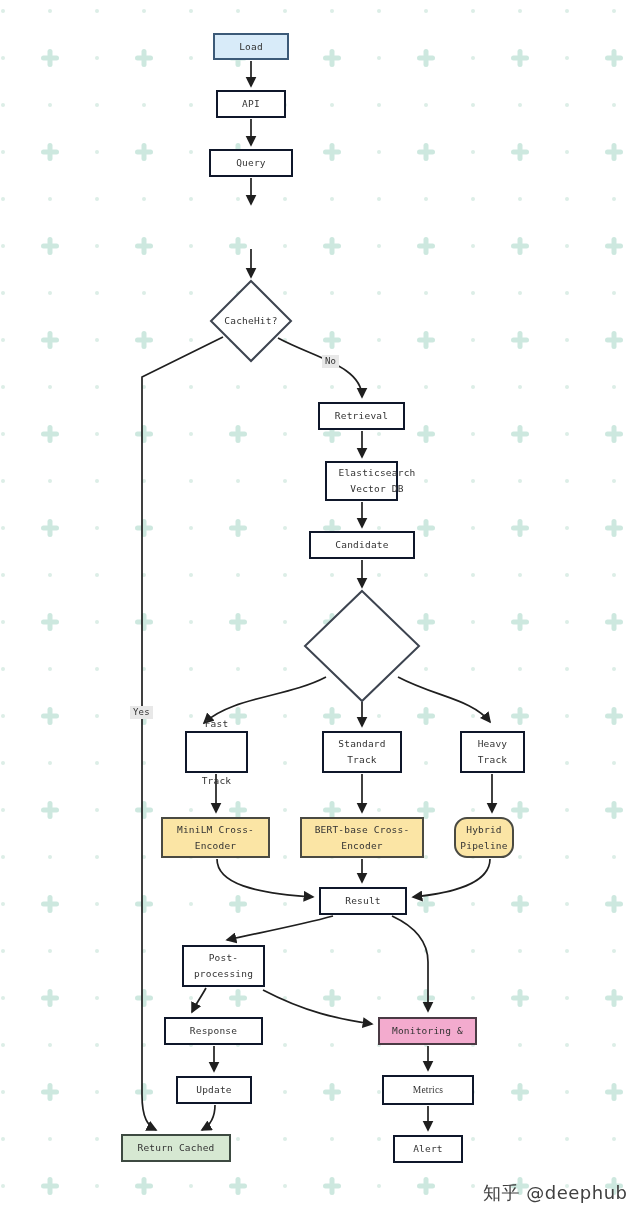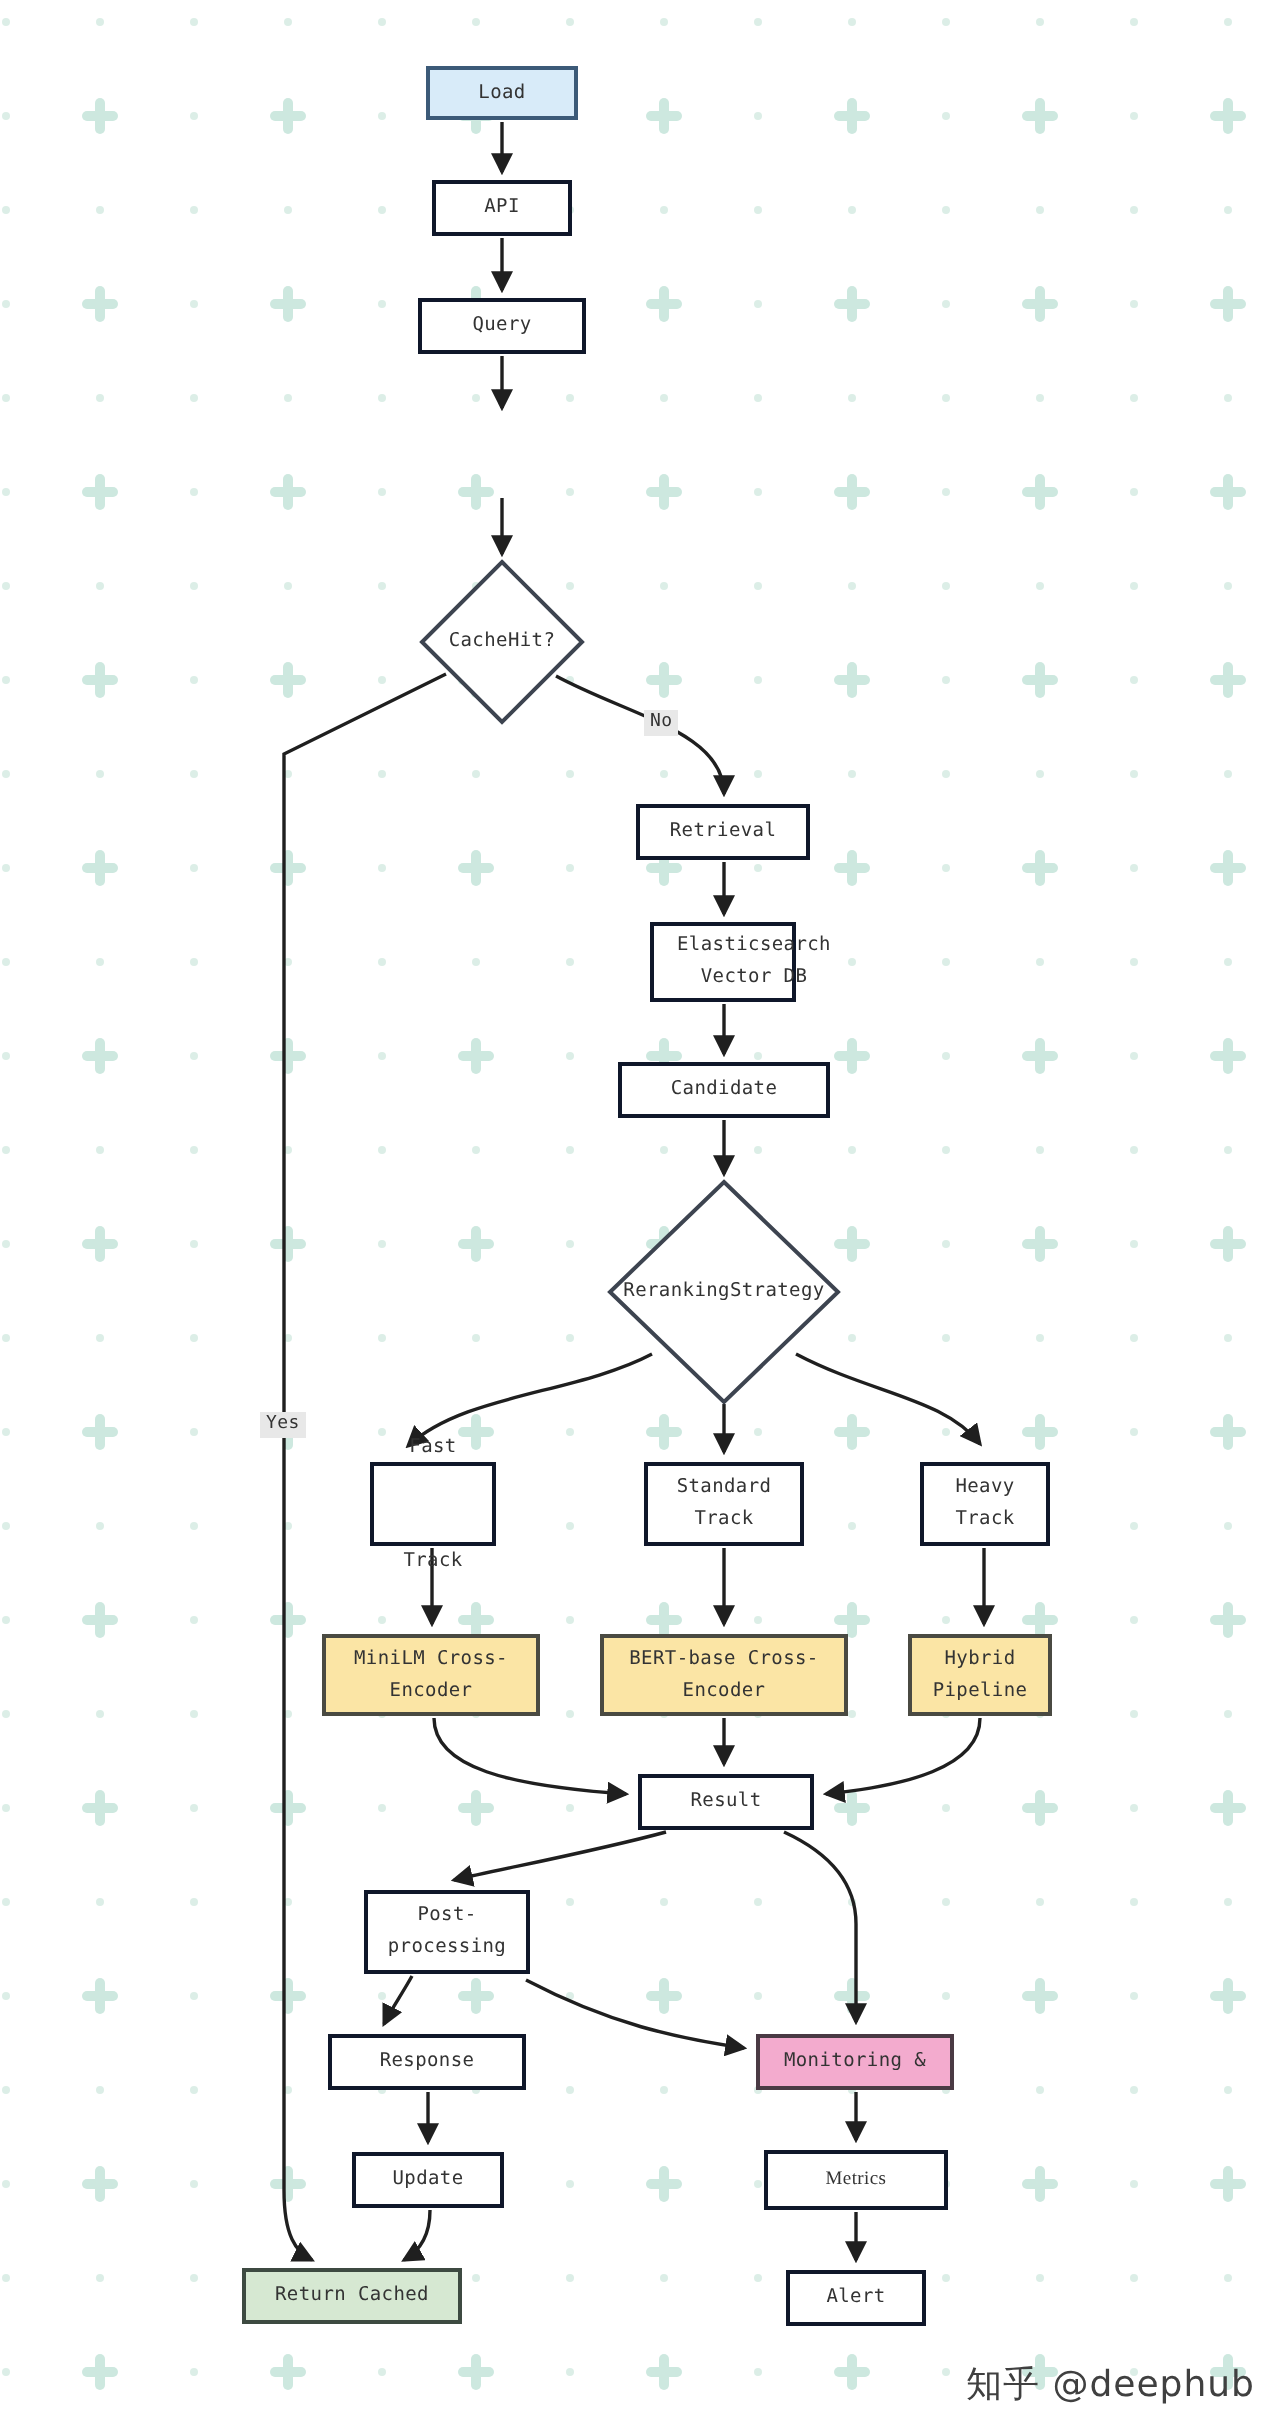--- a/index.html
+++ b/index.html
@@ -118,24 +118,20 @@
 
   <div class="node" style="left:325px;top:461px;width:73px;height:40px;padding-left:31px;">
     <span>Elasticsearch</span>
     <span>Vector DB</span>
   </div>
 
   <div class="node" style="left:309px;top:531px;width:106px;height:28px;">
     <span>Candidate</span>
   </div>
 
-  <div class="dlabel" style="left:305px;top:618px;width:114px;height:56px;">
-    <span>Reranking</span>
-    <span>Strategy</span>
-  </div>
 
   <div class="node" style="left:185px;top:731px;width:63px;height:42px;gap:41px;">
     <span>Fast</span>
     <span>Track</span>
   </div>
 
   <div class="node" style="left:322px;top:731px;width:80px;height:42px;">
     <span>Standard</span>
     <span>Track</span>
   </div>
@@ -148,21 +144,21 @@
   <div class="node yellow" style="left:161px;top:817px;width:109px;height:41px;">
     <span>MiniLM Cross-</span>
     <span>Encoder</span>
   </div>
 
   <div class="node yellow" style="left:300px;top:817px;width:124px;height:41px;">
     <span>BERT-base Cross-</span>
     <span>Encoder</span>
   </div>
 
-  <div class="node yellow" style="left:454px;top:817px;width:72px;height:41px;">
+  <div class="node yellow" style="left:454px;top:817px;width:60px;height:41px;border-radius:13px;">
     <span>Hybrid</span>
     <span>Pipeline</span>
   </div>
 
   <div class="node" style="left:319px;top:887px;width:88px;height:28px;">
     <span>Result</span>
   </div>
 
   <div class="node" style="left:182px;top:945px;width:83px;height:42px;">
     <span>Post-</span>

